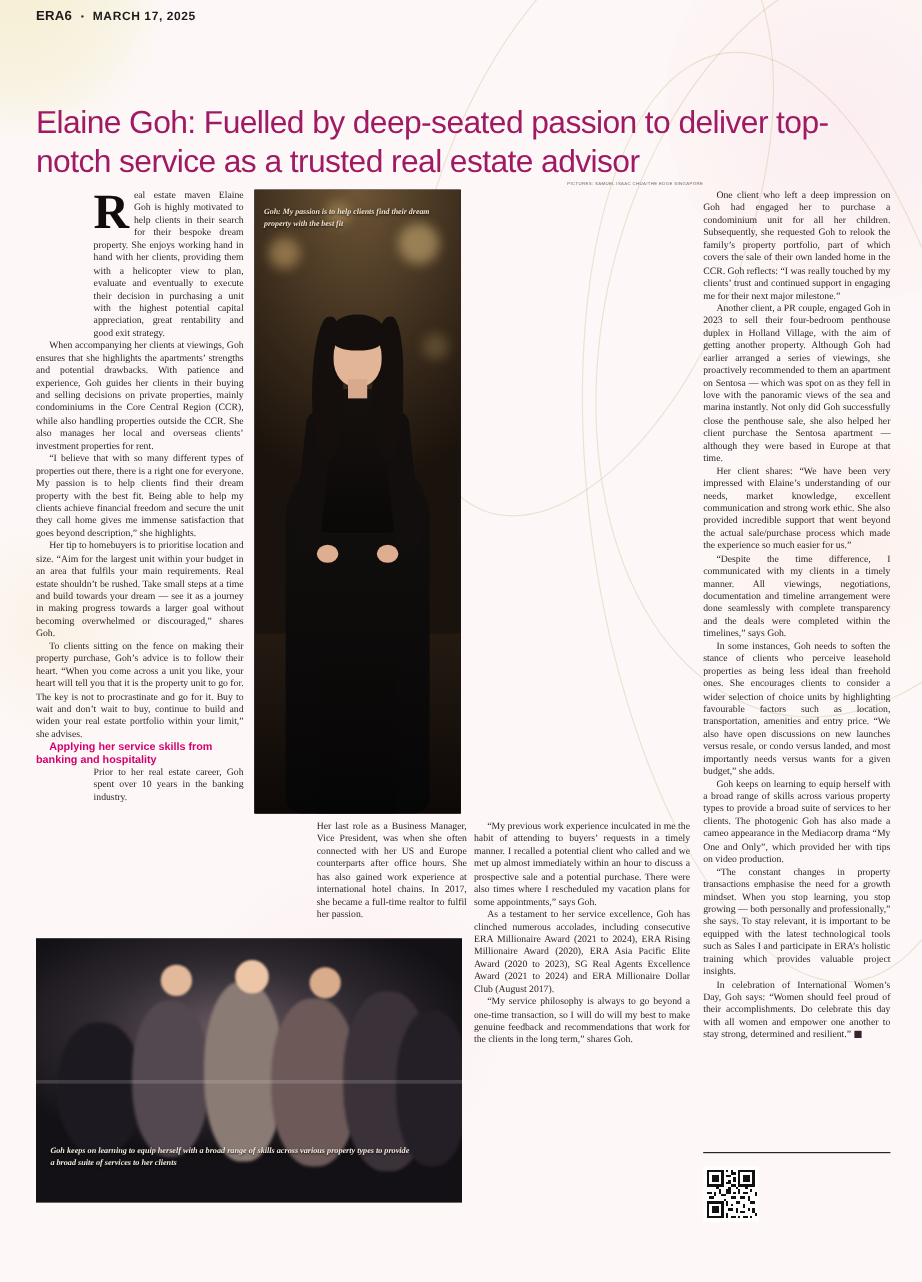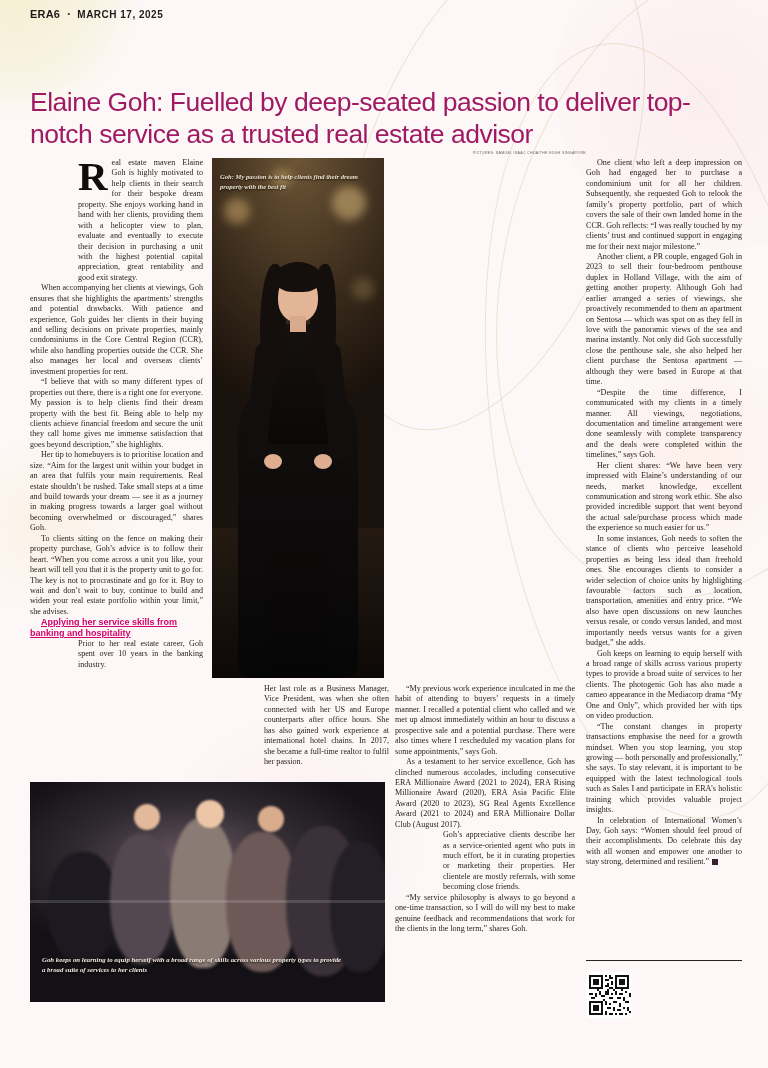--- a/index.html
+++ b/index.html
@@ -43,21 +43,21 @@
   .col p{margin:0;text-indent:11px;}
   .col p.noind{text-indent:0;margin-left:48px;}
   .col p+p{margin-top:0;}
 
   .c1{left:30px;top:158px;width:173px;}
   .c2{left:216px;top:684px;width:173px;}
   .c3{left:395px;top:684px;width:180px;}
   .c4{left:586px;top:158px;width:156px;}
 
   .subhead{font-family:"Liberation Sans",sans-serif;font-weight:bold;font-size:9px;
-    line-height:1.2;color:#d4006e;margin:8px 0 1px 0;text-indent:0;text-align:left;text-decoration:underline;}
+    line-height:1.2;color:#d4006e;margin:8px 0 1px 0;text-indent:0;text-align:left;}
 
   .dropcap::first-letter{
     float:left;font-family:"Liberation Serif",serif;font-weight:bold;
     font-size:41px;line-height:.82;padding:2px 4px 0 0;color:#120d0c;
   }
 
   
   .hero{position:absolute;left:212px;top:158px;width:172px;height:520px;overflow:hidden;
     background:#140f0d;}
   .hero .sky{position:absolute;inset:0;
@@ -176,29 +176,28 @@
     <p class="noind">Prior to her real estate career, Goh spent over 10 years in the banking industry.</p>
   </div>
 
   <div class="col c2">
     <p class="noind">Her last role as a Business Manager, Vice President, was when she often connected with her US and Europe counterparts after office hours. She has also gained work experience at international hotel chains. In 2017, she became a full-time realtor to fulfil her passion.</p>
   </div>
 
   <div class="col c3">
     <p>“My previous work experience inculcated in me the habit of attending to buyers’ requests in a timely manner. I recalled a potential client who called and we met up almost immediately within an hour to discuss a prospective sale and a potential purchase. There were also times where I rescheduled my vacation plans for some appointments,” says Goh.</p>
     <p>As a testament to her service excellence, Goh has clinched numerous accolades, including consecutive ERA Millionaire Award (2021 to 2024), ERA Rising Millionaire Award (2020), ERA Asia Pacific Elite Award (2020 to 2023), SG Real Agents Excellence Award (2021 to 2024) and ERA Millionaire Dollar Club (August 2017).</p>
-    <p class="noind">Goh’s appreciative clients describe her as a service-oriented agent who puts in much effort, be it in curating properties or marketing their properties. Her clientele are mostly referrals, with some becoming close friends.</p>
     <p>“My service philosophy is always to go beyond a one-time transaction, so I will do will my best to make genuine feedback and recommendations that work for the clients in the long term,” shares Goh.</p>
   </div>
 
   <div class="col c4">
     <p>One client who left a deep impression on Goh had engaged her to purchase a condominium unit for all her children. Subsequently, she requested Goh to relook the family’s property portfolio, part of which covers the sale of their own landed home in the CCR. Goh reflects: “I was really touched by my clients’ trust and continued support in engaging me for their next major milestone.”</p>
     <p>Another client, a PR couple, engaged Goh in 2023 to sell their four-bedroom penthouse duplex in Holland Village, with the aim of getting another property. Although Goh had earlier arranged a series of viewings, she proactively recommended to them an apartment on Sentosa — which was spot on as they fell in love with the panoramic views of the sea and marina instantly. Not only did Goh successfully close the penthouse sale, she also helped her client purchase the Sentosa apartment — although they were based in Europe at that time.</p>
+    <p>Her client shares: “We have been very impressed with Elaine’s understanding of our needs, market knowledge, excellent communication and strong work ethic. She also provided incredible support that went beyond the actual sale/purchase process which made the experience so much easier for us.”</p>
     <p>“Despite the time difference, I communicated with my clients in a timely manner. All viewings, negotiations, documentation and timeline arrangement were done seamlessly with complete transparency and the deals were completed within the timelines,” says Goh.</p>
-    <p>Her client shares: “We have been very impressed with Elaine’s understanding of our needs, market knowledge, excellent communication and strong work ethic. She also provided incredible support that went beyond the actual sale/purchase process which made the experience so much easier for us.”</p>
     <p>In some instances, Goh needs to soften the stance of clients who perceive leasehold properties as being less ideal than freehold ones. She encourages clients to consider a wider selection of choice units by highlighting favourable factors such as location, transportation, amenities and entry price. “We also have open discussions on new launches versus resale, or condo versus landed, and most importantly needs versus wants for a given budget,” she adds.</p>
     <p>Goh keeps on learning to equip herself with a broad range of skills across various property types to provide a broad suite of services to her clients. The photogenic Goh has also made a cameo appearance in the Mediacorp drama “My One and Only”, which provided her with tips on video production.</p>
     <p>“The constant changes in property transactions emphasise the need for a growth mindset. When you stop learning, you stop growing — both personally and professionally,” she says. To stay relevant, it is important to be equipped with the latest technological tools such as Sales I and participate in ERA’s holistic training which provides valuable project insights.</p>
     <p><span>In celebration of International Women’s Day, Goh says: “Women should feel proud of their accomplishments. Do celebrate this day with all women and empower one another to stay strong, determined and resilient.”</span><span class="endmark"></span></p>
   </div>
 
   <div class="photo2">
     <div class="p2bg"></div>
     <div class="blobp" style="left:18px;top:70px;width:70px;height:110px;background:#1c1a20;"></div>
     <div class="blobp" style="left:80px;top:52px;width:64px;height:130px;background:#53484f;"></div>

